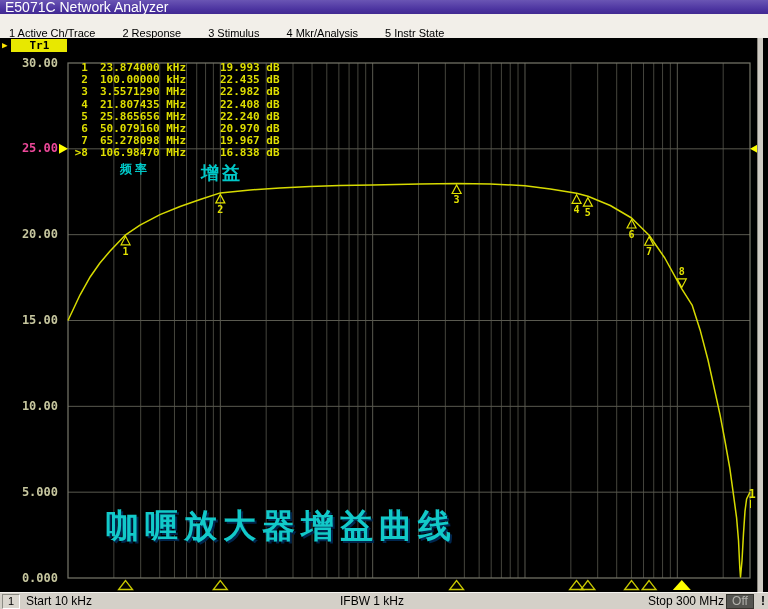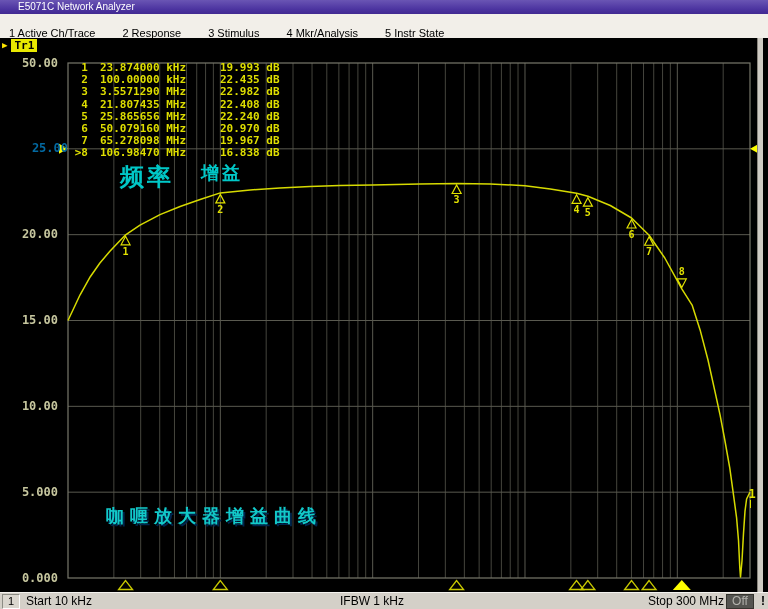--- a/index.html
+++ b/index.html
@@ -2,53 +2,53 @@
 <html><head>
 <meta charset="utf-8">
 <style>
   html,body{margin:0;padding:0;background:#000;}
   body{width:768px;height:609px;position:relative;overflow:hidden;
        font-family:"Liberation Sans",sans-serif;}
 
   
   .titlebar{position:absolute;left:0;top:0;width:768px;height:23px;
     background:linear-gradient(180deg,#6a55b4 0%,#4c34a0 40%,#3a2188 75%,#2f1a74 100%);
-    color:#fff;font-size:10px;line-height:14px;padding-left:18px;box-sizing:border-box;}
+    color:#fff;font-size:14px;line-height:14px;padding-left:5px;box-sizing:border-box;}
   .menubar{position:absolute;left:0;top:14px;width:768px;height:39px;
     background:#f2efe9;border-bottom:2px solid #4a4a46;display:flex;align-items:center;
     gap:27px;padding-left:9px;box-sizing:border-box;font-size:11px;color:#000;}
   .menu-item{white-space:nowrap;cursor:default;}
 
   .screen{position:absolute;left:0;top:38px;width:768px;height:554px;background:#000;}
 
   
   #plot{position:absolute;left:0;top:0;width:768px;height:609px;}
 
   
   .trace-line{position:absolute;left:2px;top:39px;height:13px;display:flex;align-items:center;
     gap:4px;font-family:"DejaVu Sans Mono",monospace;font-weight:bold;font-size:11px;color:#e2e200;}
   .pointer{color:#ffe600;font-size:9px;line-height:13px;}
-  .tr1{background:#e8e800;color:#000;padding:0 3px;}
+  .tr1{background:#e8e800;color:#000;padding:0 18px;}
 
   .ylabel{position:absolute;left:0;width:58px;height:13px;line-height:13px;text-align:right;
     font-family:"DejaVu Sans Mono",monospace;font-weight:bold;font-size:12px;color:#c6c69e;}
-  .ylabel.ref{color:#0369a1;margin-left:10px;}
+  .ylabel.ref{color:#ec4899;}
 
   #mtable{position:absolute;left:68px;top:62px;font-family:"DejaVu Sans Mono",monospace;
     font-weight:bold;font-size:11px;color:#dede00;}
   .mrow{display:flex;height:12.2px;line-height:12.2px;white-space:pre;}
   .mnum{width:20px;text-align:right;}
   .mfreq{margin-left:12px;width:112px;}
   .mdb{margin-left:8px;}
 
   .cn{position:absolute;color:#00c8c8;font-weight:bold;
       font-family:"DejaVu Sans",sans-serif;}
-  .cn-freq{left:120px;top:161px;font-size:24px;letter-spacing:3px;}
+  .cn-freq{left:120px;top:161px;font-size:12px;letter-spacing:3px;}
   .cn-gain{left:201px;top:161px;font-size:18px;letter-spacing:3px;}
-  .cn-big{left:106px;top:504px;font-size:18px;letter-spacing:6px;color:#12c9c9;
+  .cn-big{left:106px;top:504px;font-size:33px;letter-spacing:6px;color:#12c9c9;
           text-shadow:2px 2px 0 #00254d;}
 
   .rightstrip{position:absolute;left:757px;top:38px;width:6px;height:554px;
     background:#cfcbc3;border-left:1px solid #8a867e;box-sizing:border-box;}
 
   
   .statusbar{position:absolute;left:0;top:592px;width:768px;height:17px;background:#d4d0c8;
     border-top:1px solid #f4f2ee;box-sizing:border-box;font-size:12px;color:#000;}
   .statusbar span{position:absolute;top:1px;line-height:15px;white-space:nowrap;}
   .chbox{left:2px;width:16px;height:13px;text-align:center;font-size:11px;line-height:13px !important;
@@ -160,21 +160,21 @@
       <text x="752" y="498" text-anchor="middle" fill="#e2e200" font-family="DejaVu Sans Mono, monospace" font-size="12" font-weight="bold">1</text>
       <line x1="750.5" y1="500" x2="750.5" y2="508" stroke="#e2e200" stroke-width="1"></line>
     </svg>
 
   <div class="trace-line">
     <span class="pointer">▶</span>
     <span class="tr1">Tr1</span>
   </div>
 
   <div id="ylabels">
-      <div class="ylabel" style="top: 56.5px;">50.00</div>
+      <div class="ylabel" style="top: 56.5px;">30.00</div>
       <div class="ylabel ref" style="top: 142.333px;">25.00</div>
       <div class="ylabel" style="top: 228.167px;">20.00</div>
       <div class="ylabel" style="top: 314px;">15.00</div>
       <div class="ylabel" style="top: 399.833px;">10.00</div>
       <div class="ylabel" style="top: 485.667px;">5.000</div>
       <div class="ylabel" style="top: 571.5px;">0.000</div>
     </div>
 
   <div id="mtable">
       <div class="mrow"><span class="mnum"> 1</span><span class="mfreq">23.874000 kHz</span><span class="mdb">19.993 dB</span></div>

